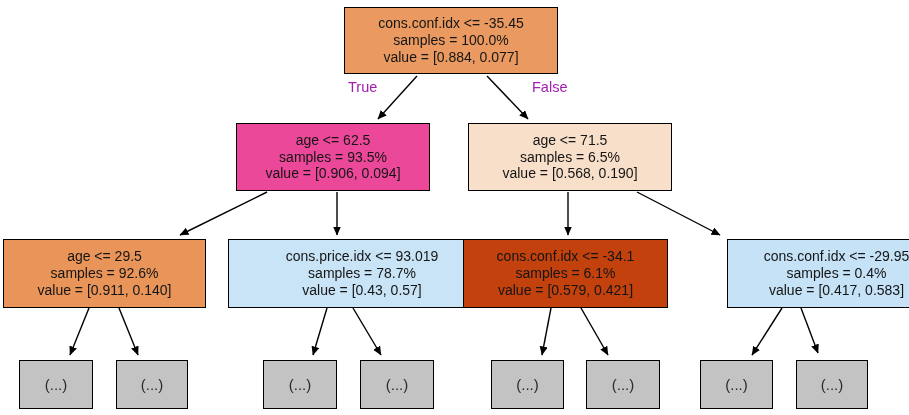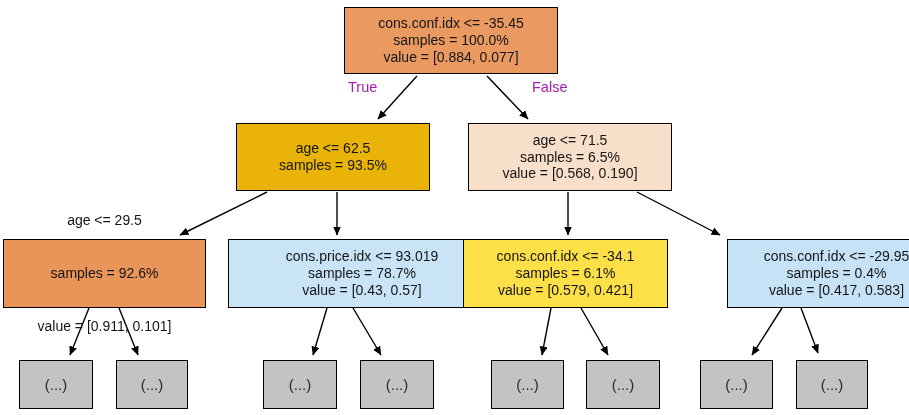--- a/index.html
+++ b/index.html
@@ -38,21 +38,21 @@
   }
   .edge-label {
     position: absolute;
     font-size: 14.5px;
     color: #a21caf;
   }
   
   .n-root { left: 344px; top: 7px;   width: 214px; height: 67px; }
   .n-d1l  { left: 236px; top: 123px; width: 194px; height: 68px; }
   .n-d1r  { left: 468px; top: 123px; width: 204px; height: 68px; }
-  .n-d21  { left: 3px;   top: 239px; width: 203px; height: 69px; gap: 36px; }
+  .n-d21  { left: 3px;   top: 239px; width: 203px; height: 69px; }
   .n-d22  { left: 228px; top: 239px; width: 268px; height: 69px; }
   .n-d23  { left: 463px; top: 239px; width: 205px; height: 69px; }
   .n-d24  { left: 687px; top: 239px; width: 219px; height: 69px; margin-left: 40px; }
   .lf { top: 360px; height: 49px; }
   .lf1 { left: 19px;  width: 74px; }
   .lf2 { left: 116px; width: 72px; }
   .lf3 { left: 263px; width: 74px; }
   .lf4 { left: 360px; width: 74px; }
   .lf5 { left: 491px; width: 73px; }
   .lf6 { left: 586px; width: 74px; }
@@ -92,44 +92,45 @@
 
   <span class="edge-label lbl-true">True</span>
   <span class="edge-label lbl-false">False</span>
 
   <div class="node n-root" style="background-color: rgb(234, 154, 96);">
     <span>cons.conf.idx &lt;= -35.45</span>
     <span>samples = 100.0%</span>
     <span>value = [0.884, 0.077]</span>
   </div>
 
-  <div class="node n-d1l" style="background-color: #eab308;">
+  <div class="node n-d1l" style="background-color: #ec4899;">
     <span>age &lt;= 62.5</span>
     <span>samples = 93.5%</span>
+    <span>value = [0.906, 0.094]</span>
   </div>
 
   <div class="node n-d1r" style="background-color: rgb(248, 223, 202);">
     <span>age &lt;= 71.5</span>
     <span>samples = 6.5%</span>
     <span>value = [0.568, 0.190]</span>
   </div>
 
   <div class="node n-d21" style="background-color: rgb(233, 148, 88);">
     <span>age &lt;= 29.5</span>
     <span>samples = 92.6%</span>
-    <span>value = [0.911, 0.101]</span>
+    <span>value = [0.911, 0.140]</span>
   </div>
 
   <div class="node n-d22" style="background-color: rgb(201, 228, 247);">
     <span>cons.price.idx &lt;= 93.019</span>
     <span>samples = 78.7%</span>
     <span>value = [0.43, 0.57]</span>
   </div>
 
-  <div class="node n-d23" style="background-color: #fde047;">
+  <div class="node n-d23" style="background-color: #c2410c;">
     <span>cons.conf.idx &lt;= -34.1</span>
     <span>samples = 6.1%</span>
     <span>value = [0.579, 0.421]</span>
   </div>
 
   <div class="node n-d24" style="background-color: rgb(197, 226, 247);">
     <span>cons.conf.idx &lt;= -29.95</span>
     <span>samples = 0.4%</span>
     <span>value = [0.417, 0.583]</span>
   </div>

